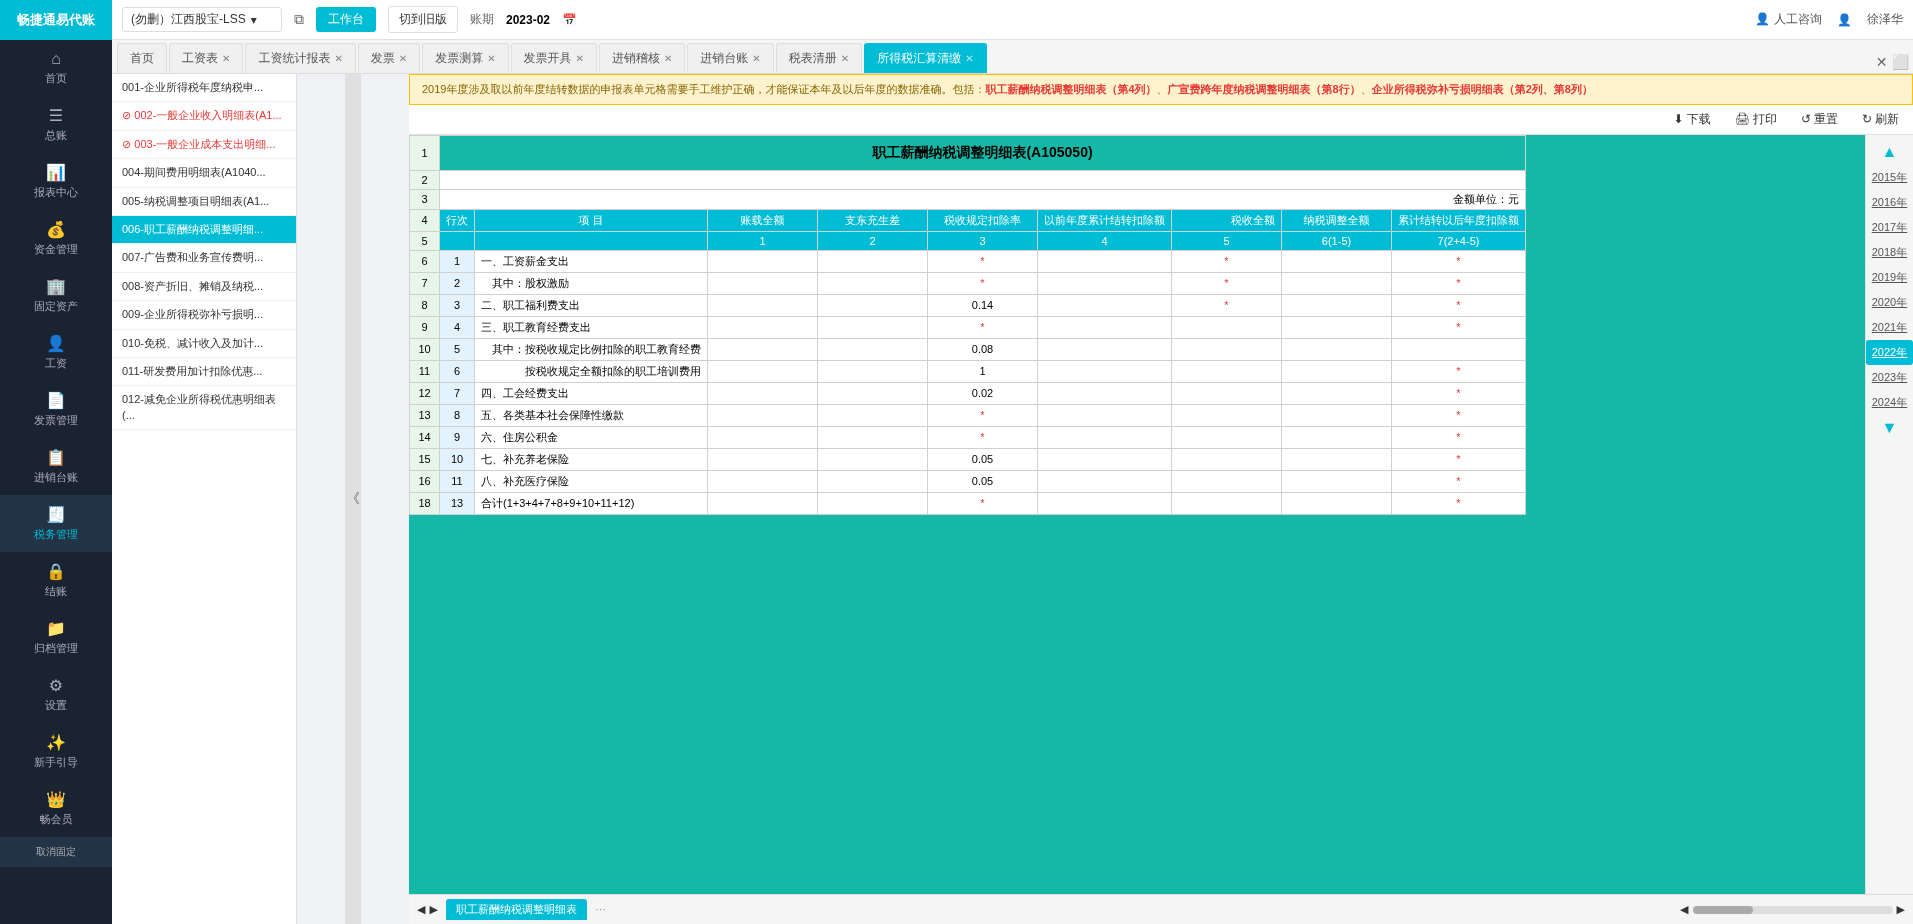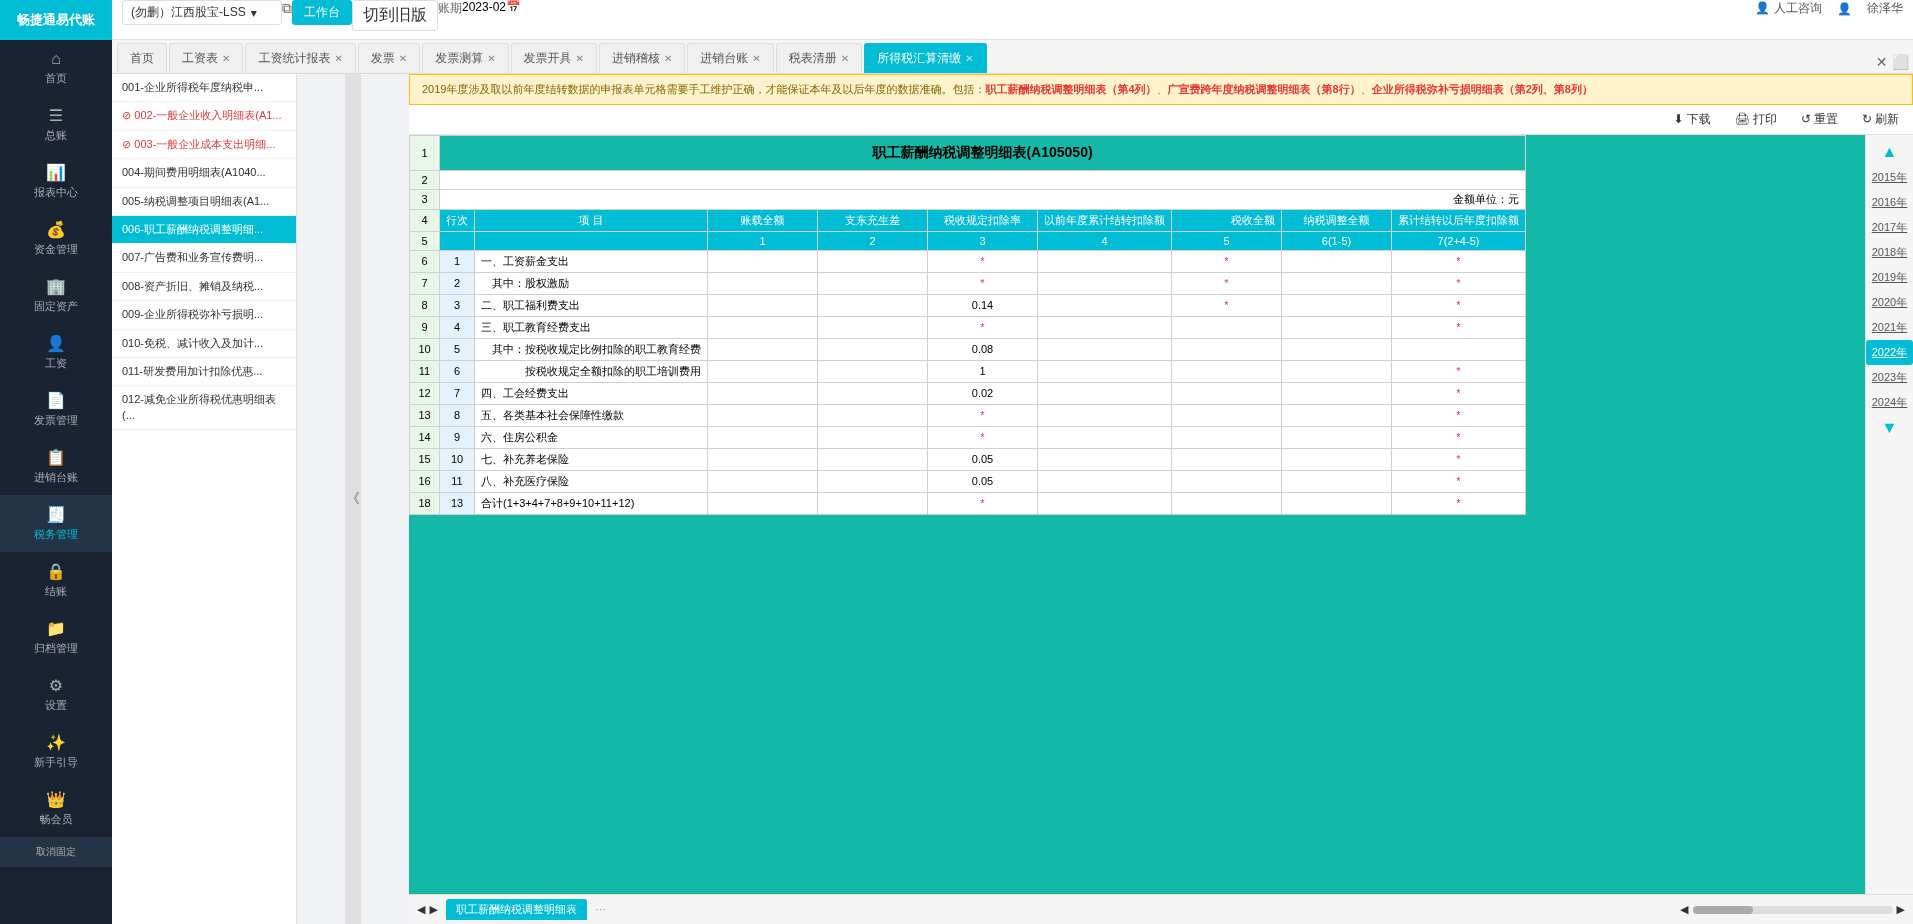--- a/index.html
+++ b/index.html
@@ -10,24 +10,24 @@
     .sidebar-logo { background: #00bcd4; color: white; padding: 10px 8px; font-size: 13px; font-weight: bold; text-align: center; height: 40px; display: flex; align-items: center; justify-content: center; }
     .sidebar-item { display: flex; flex-direction: column; align-items: center; padding: 10px 5px; cursor: pointer; color: #aab; font-size: 11px; gap: 3px; }
     .sidebar-item.active { background: #243447; color: #00bcd4; }
     .sidebar-item .icon { font-size: 16px; }
     .sidebar-cancel { background: #243447; padding: 8px; text-align: center; color: #aaa; font-size: 10px; cursor: pointer; }
 
     
     .main { flex: 1; display: flex; flex-direction: column; overflow: hidden; }
 
     
-    .topbar { background: white; height: 40px; display: flex; align-items: flex-start; padding: 0 10px; border-bottom: 1px solid #e0e0e0; gap: 0; }
+    .topbar { background: white; height: 40px; display: flex; align-items: center; padding: 0 10px; border-bottom: 1px solid #e0e0e0; gap: 12px; }
     .company-selector { display: flex; align-items: center; gap: 5px; border: 1px solid #ddd; padding: 3px 8px; border-radius: 3px; cursor: pointer; font-size: 12px; color: #333; min-width: 160px; }
     .btn-workspace { background: #00bcd4; color: white; border: none; padding: 4px 12px; border-radius: 3px; cursor: pointer; font-size: 12px; }
-    .btn-oldver { background: white; color: #333; border: 1px solid #ddd; padding: 4px 10px; border-radius: 3px; cursor: pointer; font-size: 16px; }
+    .btn-oldver { background: white; color: #333; border: 1px solid #ddd; padding: 4px 10px; border-radius: 3px; cursor: pointer; font-size: 12px; }
     .topbar-right { margin-left: auto; display: flex; align-items: center; gap: 15px; font-size: 12px; color: #555; }
     .topbar-right span { cursor: pointer; }
 
     
     .tabs { background: #f5f5f5; display: flex; border-bottom: 1px solid #ddd; min-height: 34px; align-items: flex-end; padding-left: 5px; flex-wrap: wrap; }
     .tab { padding: 6px 12px; font-size: 12px; cursor: pointer; border: 1px solid #ddd; border-bottom: none; background: #f0f0f0; margin-right: 2px; border-radius: 3px 3px 0 0; color: #555; display: flex; align-items: center; gap: 4px; }
     .tab.active { background: #00bcd4; color: white; border-color: #00bcd4; }
     .tab .close { font-size: 10px; color: inherit; opacity: 0.7; }
     .tab-controls { margin-left: auto; display: flex; align-items: center; gap: 5px; padding: 3px; }
 
@@ -143,21 +143,21 @@
 
   <div class="topbar">
     <div class="company-selector">
       <span>(勿删）江西股宝-LSS</span>
       <span>▾</span>
     </div>
     <span style="cursor:pointer;color:#666;font-size:14px;">⧉</span>
     <button class="btn-workspace">工作台</button>
     <button class="btn-oldver">切到旧版</button>
     <span style="color:#666;">账期</span>
-    <span style="font-weight:normal;">2023-02</span>
+    <span style="font-weight:bold;">2023-02</span>
     <span style="cursor:pointer;">📅</span>
     <div class="topbar-right">
       <span>
         <span>👤</span>
         <span>人工咨询</span>
       </span>
       <span>👤</span>
       <span>徐泽华</span>
     </div>
   </div>

